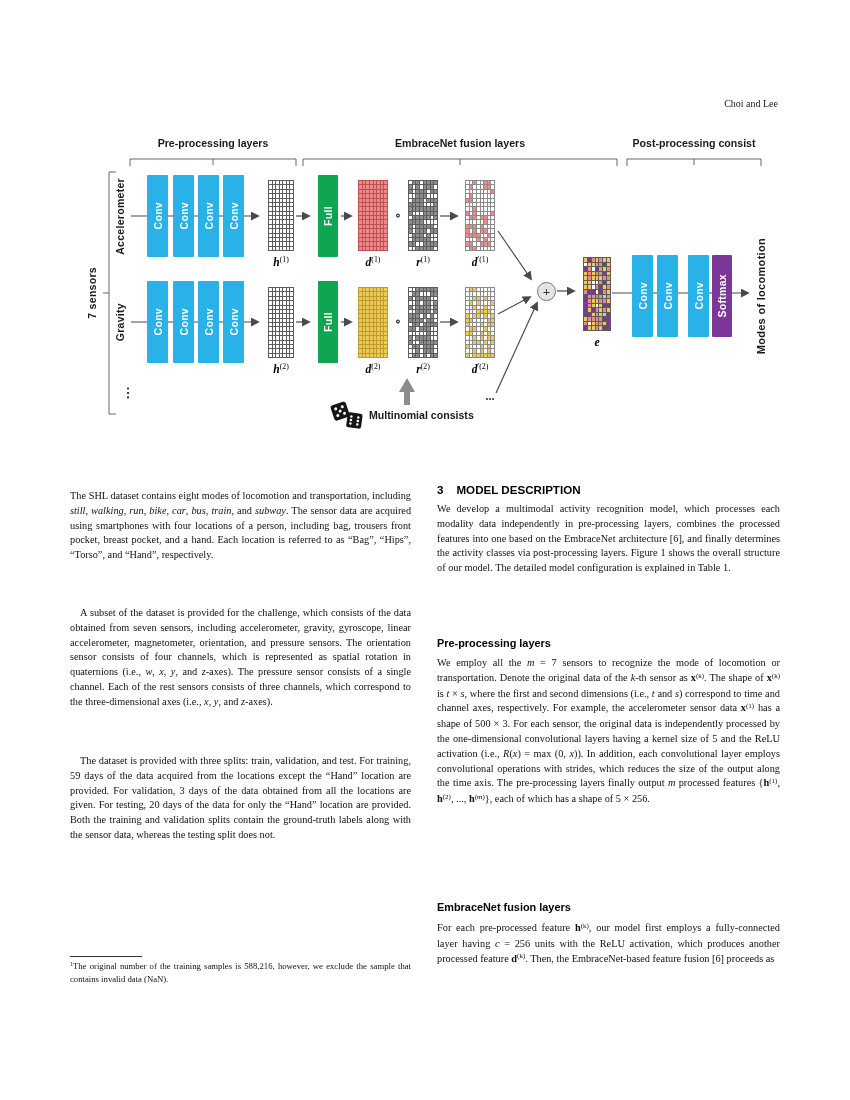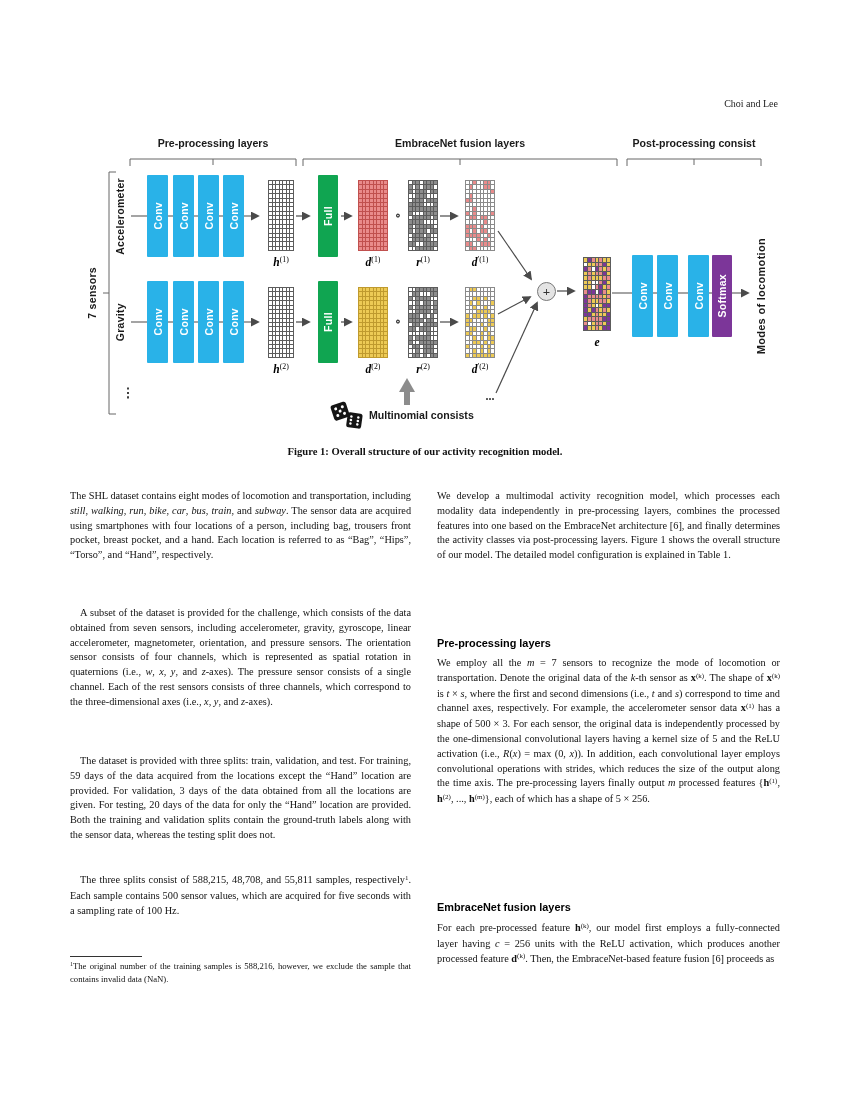--- a/index.html
+++ b/index.html
@@ -1295,33 +1295,34 @@
     <div class="mathlabel" style="left:452px;top:363px;width:56px;"><span class="bi">d</span><span class="sup">′(2)</span></div>
     <div class="mathlabel" style="left:569px;top:336px;width:56px;"><span class="bi">e</span></div>
 
     <div class="sym" style="left:391px;top:209px;width:14px;font-size:11px;">∘</div>
     <div class="sym" style="left:391px;top:315px;width:14px;font-size:11px;">∘</div>
     <div class="sym" style="left:120px;top:385px;width:16px;font-size:13px;">⋮</div>
     <div class="sym" style="left:478px;top:389px;width:24px;font-size:12px;">...</div>
 
     <div class="abs multilabel" style="left:369px;top:409px;">Multinomial consists</div>
 
-    <div class="abs caption" style="top:446px;left:0;">Figure 1: Overall structure of our activity recognition model.</div>
   </div>
 
   <div class="abs" style="left:70px;top:483px;width:341px;">
     <div class="bodytext" style="margin-top:6px;"><span>The SHL dataset contains eight modes of locomotion and transportation, including </span><span class="it">still</span><span>, </span><span class="it">walking</span><span>, </span><span class="it">run</span><span>, </span><span class="it">bike</span><span>, </span><span class="it">car</span><span>, </span><span class="it">bus</span><span>, </span><span class="it">train</span><span>, and </span><span class="it">subway</span><span>. The sensor data are acquired using smartphones with four locations of a person, including bag, trousers front pocket, breast pocket, and a hand. Each location is referred to as “Bag”, “Hips”, “Torso”, and “Hand”, respectively.</span></div>
   </div>
   <div class="abs bodytext ind" style="left:70px;top:606px;width:341px;"><span>A subset of the dataset is provided for the challenge, which consists of the data obtained from seven sensors, including accelerometer, gravity, gyroscope, linear accelerometer, magnetometer, orientation, and pressure sensors. The orientation sensor consists of four channels, which is represented as spatial rotation in quaternions (i.e., </span><span class="it">w</span><span>, </span><span class="it">x</span><span>, </span><span class="it">y</span><span>, and </span><span class="it">z</span><span>-axes). The pressure sensor consists of a single channel. Each of the rest sensors consists of three channels, which correspond to the three-dimensional axes (i.e., </span><span class="it">x</span><span>, </span><span class="it">y</span><span>, and </span><span class="it">z</span><span>-axes).</span></div>
   <div class="abs bodytext ind" style="left:70px;top:754px;width:341px;"><span>The dataset is provided with three splits: train, validation, and test. For training, 59 days of the data acquired from the locations except the “Hand” location are provided. For validation, 3 days of the data obtained from all the locations are given. For testing, 20 days of the data for only the “Hand” location are provided. Both the training and validation splits contain the ground-truth labels along with the sensor data, whereas the testing split does not.</span></div>
-  <div class="abs bodytext ind" style="left:70px;top:873px;width:341px;"><span>The three splits consist of 588,215, 48,708, and 55,811 samples, respectively</span><span class="sup">1</span><span>. Each sample contains 500 sensor values, which are acquired for five seconds with a sampling rate of 100 Hz.</span></div>
   <div class="abs fnrule" style="left:70px;top:956px;"></div>
   <div class="abs fntext" style="left:70px;top:961px;width:341px;"><span class="sup">1</span><span>The original number of the training samples is 588,216, however, we exclude the sample that contains invalid data (NaN).</span></div>
 
   <div class="abs" style="left:437px;top:483px;width:343px;">
+    <div class="colhead">
+      <span class="num">3</span><span>MODEL DESCRIPTION</span>
+    </div>
     <div class="bodytext" style="margin-top:6px;"><span>We develop a multimodal activity recognition model, which processes each modality data independently in pre-processing layers, combines the processed features into one based on the EmbraceNet architecture [6], and finally determines the activity classes via post-processing layers. Figure 1 shows the overall structure of our model. The detailed model configuration is explained in Table 1.</span></div>
   </div>
   <div class="abs subhead" style="left:437px;top:637px;width:343px;">Pre-processing layers</div>
   <div class="abs bodytext" style="left:437px;top:656px;width:343px;"><span>We employ all the </span><span class="it">m</span><span> = 7 sensors to recognize the mode of locomotion or transportation. Denote the original data of the </span><span class="it">k</span><span>-th sensor as </span><span class="bf">x</span><span class="sup">(k)</span><span>. The shape of </span><span class="bf">x</span><span class="sup">(k)</span><span> is </span><span class="it">t</span><span> × </span><span class="it">s</span><span>, where the first and second dimensions (i.e., </span><span class="it">t</span><span> and </span><span class="it">s</span><span>) correspond to time and channel axes, respectively. For example, the accelerometer sensor data </span><span class="bf">x</span><span class="sup">(1)</span><span> has a shape of 500 × 3. For each sensor, the original data is independently processed by the one-dimensional convolutional layers having a kernel size of 5 and the ReLU activation (i.e., </span><span class="it">R</span><span>(</span><span class="it">x</span><span>) = max (0, </span><span class="it">x</span><span>)). In addition, each convolutional layer employs convolutional operations with strides, which reduces the size of the output along the time axis. The pre-processing layers finally output </span><span class="it">m</span><span> processed features {</span><span class="bf">h</span><span class="sup">(1)</span><span>, </span><span class="bf">h</span><span class="sup">(2)</span><span>, ..., </span><span class="bf">h</span><span class="sup">(m)</span><span>}, each of which has a shape of 5 × 256.</span></div>
   <div class="abs subhead" style="left:437px;top:901px;width:343px;">EmbraceNet fusion layers</div>
   <div class="abs bodytext" style="left:437px;top:921px;width:343px;"><span>For each pre-processed feature </span><span class="bf">h</span><span class="sup">(k)</span><span>, our model first employs a fully-connected layer having </span><span class="it">c</span><span> = 256 units with the ReLU activation, which produces another processed feature </span><span class="bf">d</span><span class="sup">(k)</span><span>. Then, the EmbraceNet-based feature fusion [6] proceeds as</span></div>
 
 </div>
 
 </body></html>

